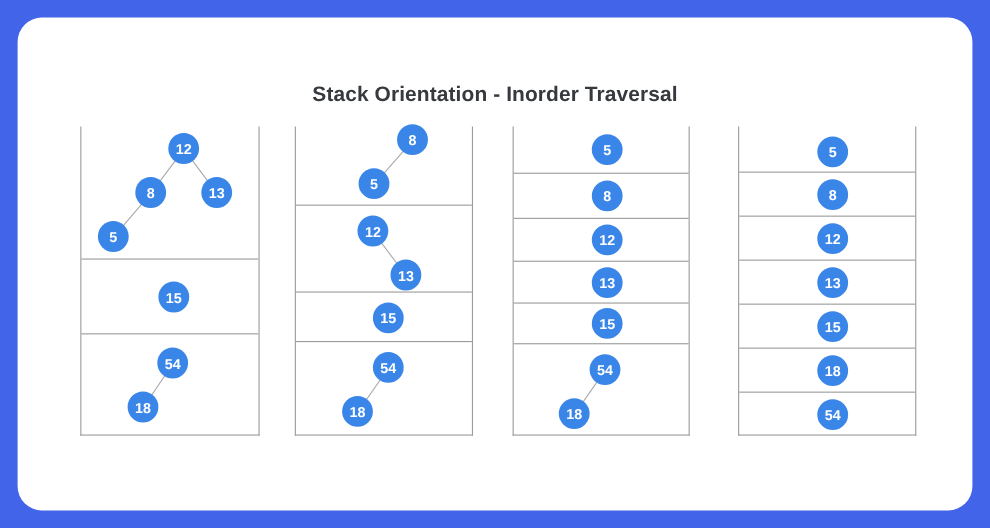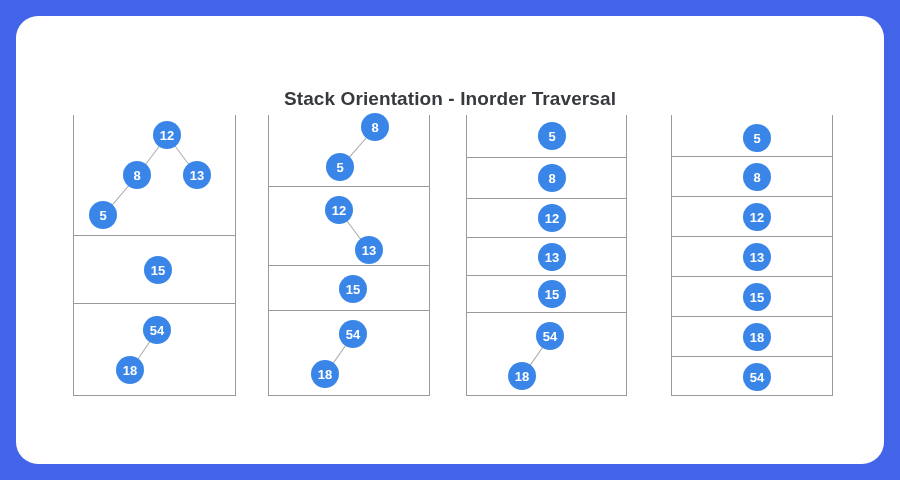--- a/index.html
+++ b/index.html
@@ -27,21 +27,21 @@
     width: 868px;
     height: 448px;
     background: #ffffff;
     border-radius: 22px;
     box-sizing: border-box;
     overflow: hidden;
   }
   #title {
     position: absolute;
     left: 0;
-    top: 72px;
+    top: 60px;
     width: 868px;
     text-align: center;
     font-size: 19px;
     font-weight: bold;
     color: #36393d;
     letter-spacing: 0.1px;
   }
   .panel {
     position: absolute;
     box-sizing: border-box;

